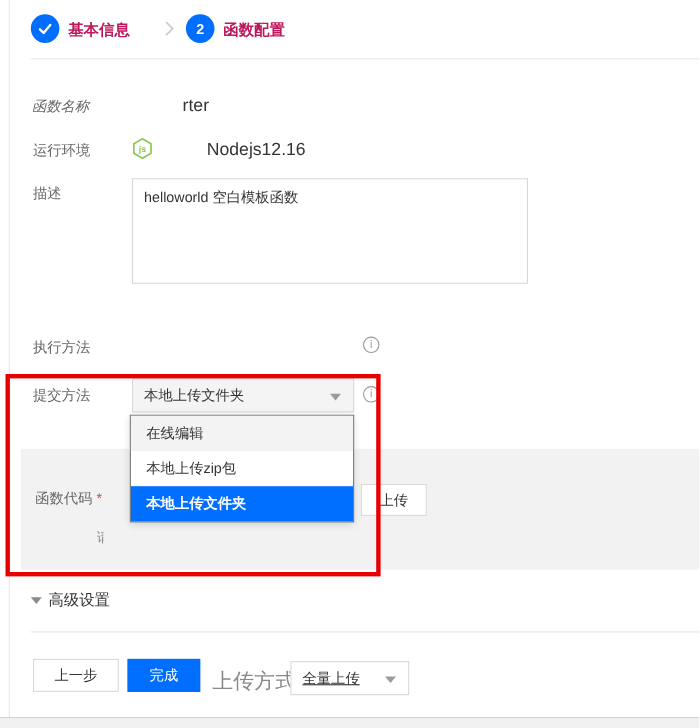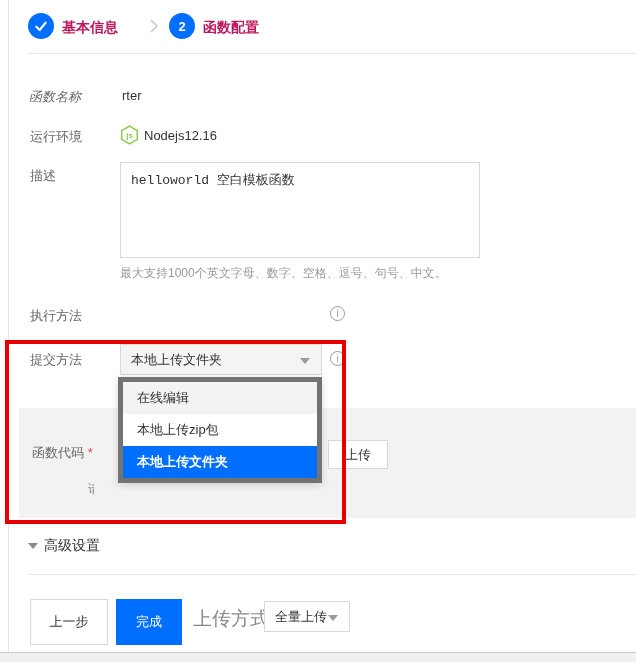--- a/index.html
+++ b/index.html
@@ -13,23 +13,23 @@
   .bottom-strip { left:0; top:653px; width:636px; height:9px; background:#f0f0f0; }
 
   
   .step-circle { width:26px; height:26px; border-radius:50%; background:#006eff; color:#fff;
                  display:flex; align-items:center; justify-content:center; font-size:13px; font-weight:bold; }
   .step-label { font-size:14px; font-weight:bold; color:#be185d; }
   .divider { height:1px; background:#e5e5e5; }
 
   
   .flabel { font-size:13px; color:#666; }
-  .fvalue { font-size:13px; color:#333; }
+  .fvalue { font-size:16px; color:#333;margin-left:44px; }
   .textarea { left:120px; top:162px; width:360px; height:96px; border:1px solid #d9d9d9; background:#fff;
-              font-family:Liberation Mono, monospace; font-size:13px; color:#333; padding:8px 10px; resize:none; outline:none; }
+              font-family:Liberation Sans, sans-serif; font-size:13px; color:#333; padding:8px 10px; resize:none; outline:none; }
   .helper { font-size:12px; color:#999; }
   .text-input { left:120px; top:299px; width:202px; height:31px; border:1px solid #d9d9d9; background:#fff;
                 font-family:inherit; font-size:13px; color:#333; padding:0 10px; outline:none; }
   .select-box { width:202px; height:31px; border:1px solid #d9d9d9; background:#f4f4f4;
                 font-size:13px; color:#333; line-height:29px; padding-left:10px; cursor:pointer; }
   .select-white { background:#fff; }
   .caret { position:absolute; right:11px; top:13px; width:0; height:0;
            border-left:5px solid transparent; border-right:5px solid transparent; border-top:6px solid #9b9b9b; }
   .info-icon { display:inline-block; width:15px; height:15px; border:1px solid #999; border-radius:50%;
                color:#999; font-size:10px; line-height:13px; text-align:center; font-style:normal; }
@@ -37,37 +37,37 @@
 
   
   .code-panel { left:19px; top:408px; width:617px; height:110px; background:#f2f2f2; }
   .upload-btn { left:328px; top:440px; width:60px; height:29px; background:#fff; border:1px solid #d9d9d9;
                 font-size:13px; color:#333; display:flex; align-items:center; justify-content:center; cursor:pointer; }
   .hint-clip { left:88px; top:481px; width:6px; height:16px; overflow:hidden; white-space:nowrap;
                font-size:12.5px; color:#888; }
   .hint-right { left:326px; top:481px; font-size:12.5px; color:#888; white-space:nowrap; }
 
   
-  .menu { left:118px; top:377px; width:204px; background:#fff; border:5px solid #737373;
+  .menu { left:118px; top:377px; width:204px; background:#fff; border:1px solid #737373;
           box-shadow:0 2px 8px rgba(0,0,0,.15); z-index:5; }
   .menu-item { height:32px; line-height:32px; padding-left:14px; font-size:13px; color:#333; cursor:pointer; }
   .menu-item.hover { background:#f3f3f3; }
   .menu-item.selected { background:#006eff; color:#fff; font-weight:bold; }
 
   
   .annotation { left:5px; top:340px; width:341px; height:184px; border:4px solid #e80000;
                 z-index:20; pointer-events:none; }
 
   
   .adv-triangle { left:28px; top:543px; width:0; height:0;
                   border-left:5px solid transparent; border-right:5px solid transparent; border-top:6px solid #8a8a8a; }
   .adv-label { left:44px; top:537px; font-size:14px; color:#333; }
 
   
-  .btn { height:46px; display:flex; align-items:center; justify-content:center; font-size:13px; cursor:pointer; }
+  .btn { height:30px; display:flex; align-items:center; justify-content:center; font-size:13px; cursor:pointer; }
   .btn-plain { background:#fff; border:1px solid #d9d9d9; color:#333; }
   .btn-primary { background:#006eff; border:1px solid #006eff; color:#fff; }
   .upload-mode { font-size:19px; color:#888; display:flex; align-items:center; gap:20px; }
 </style>
 </head>
 <body>
 
 <div class="page">
 
   <div class="abs step-circle" style="left:28px; top:13px;">
@@ -90,21 +90,20 @@
 
   <div class="abs flabel" style="left:30px; top:128px;">运行环境</div>
   <svg class="abs" style="left:120px; top:125px;" width="19" height="20" viewBox="0 0 19 20">
     <polygon points="9.5,1.2 17.3,5.7 17.3,14.3 9.5,18.8 1.7,14.3 1.7,5.7" fill="none" stroke="#8cc84b" stroke-width="1.5"></polygon>
     <text x="9.5" y="13" text-anchor="middle" font-size="8" font-weight="bold" fill="#8cc84b" font-family="Liberation Sans, sans-serif">js</text>
   </svg>
   <div class="abs fvalue" style="left:144px; top:128px;">Nodejs12.16</div>
 
   <div class="abs flabel" style="left:30px; top:167px;">描述</div>
   <textarea class="abs textarea" spellcheck="false" style="">helloworld 空白模板函数</textarea>
-  <div class="abs helper" style="left:120px; top:265px;">最大支持1000个英文字母、数字、空格、逗号、句号、中文。</div>
 
   <div class="abs flabel" style="left:30px; top:307px;">执行方法</div>
   <i class="abs info-icon" style="left:330px; top:306px;"></i>
 
   <div class="abs flabel" style="left:30px; top:351px;">提交方法</div>
   <div class="abs select-box" style="left:120px; top:344px;">
     <span>本地上传文件夹</span>
     <span class="caret"></span>
   </div>
   <i class="abs info-icon" style="left:330px; top:351px;"></i>
@@ -128,21 +127,21 @@
   <div class="abs adv-triangle"></div>
   <div class="abs adv-label">高级设置</div>
   <div class="abs divider" style="left:28px; top:574px; width:608px;"></div>
 
   <div class="abs btn btn-plain" style="left:30px; top:599px; width:78px;">上一步</div>
   <div class="abs btn btn-primary" style="left:116px; top:599px; width:66px;">完成</div>
   <div class="abs upload-mode" style="left:193px; top:606px;">
     <span>上传方式</span>
       <i class="info-icon"></i>
   </div>
-  <div class="abs select-box select-white" style="left:264px; top:601px; width:86px;">
+  <div class="abs select-box select-white" style="left:264px; top:601px; width:108px;text-decoration:underline;">
     <span>全量上传</span>
     <span class="caret"></span>
   </div>
 
   <div class="abs left-rule"></div>
   <div class="abs card-bottom"></div>
   <div class="abs bottom-strip"></div>
 </div>
 
 </body></html>

